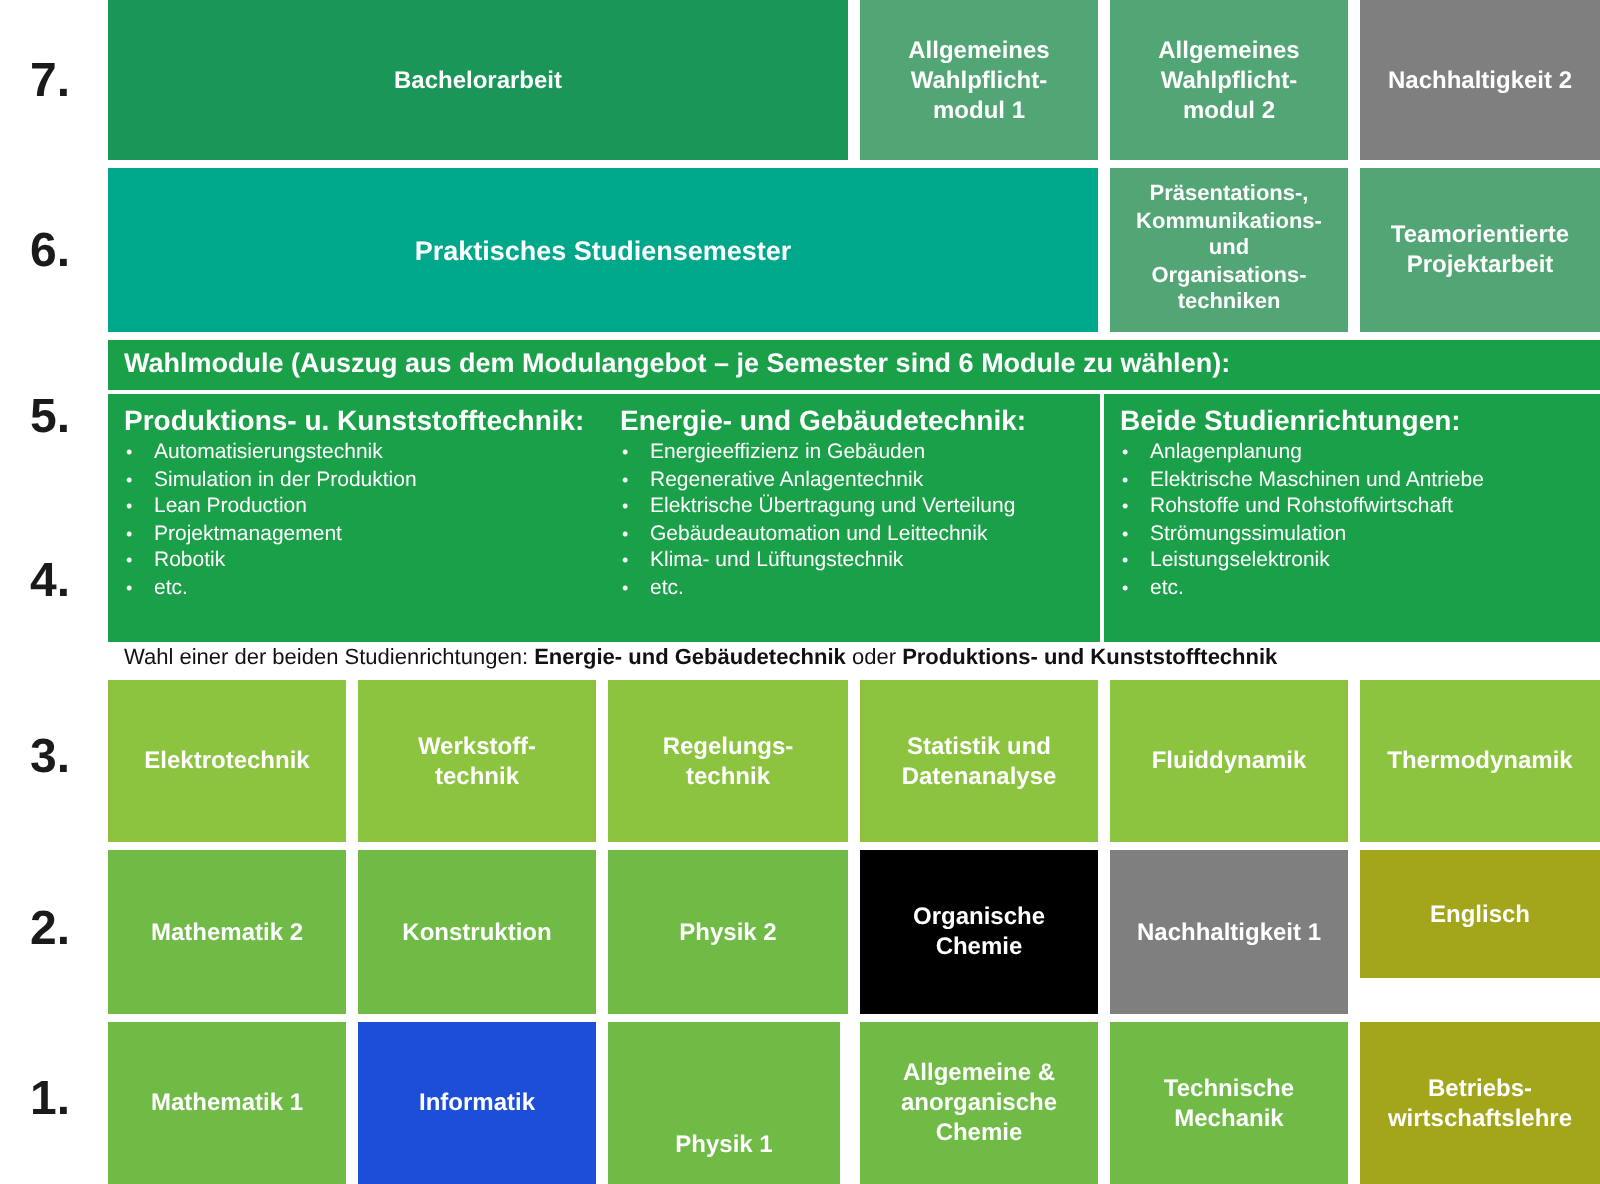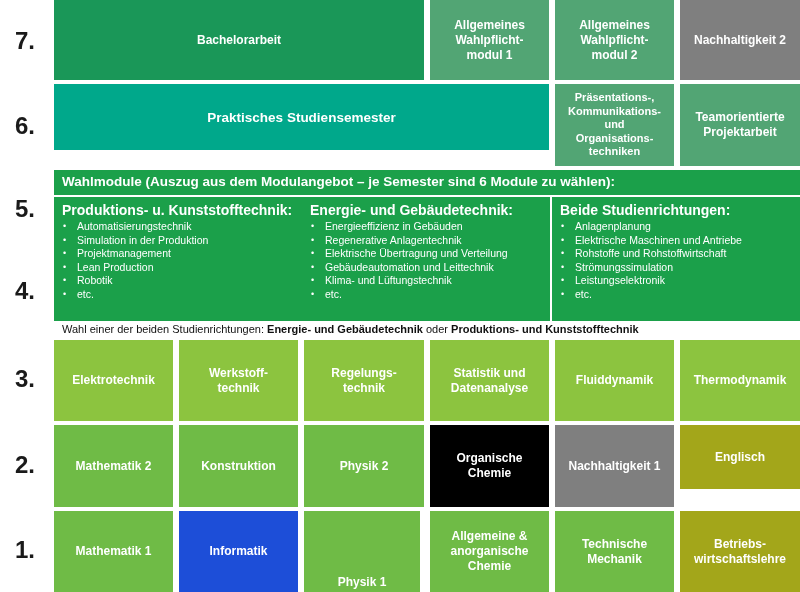--- a/index.html
+++ b/index.html
@@ -5,21 +5,21 @@
     * { margin: 0; padding: 0; box-sizing: border-box; }
     html, body { width: 800px; height: 592px; background: #ffffff; overflow: hidden; }
     body { position: relative; font-family: "Liberation Sans", sans-serif; }
     .sem-num {
       position: absolute; left: 0; width: 50px; text-align: center;
       font-family: "Liberation Sans", sans-serif; font-weight: bold; font-size: 24px; color: #1a1a1a;
     }
     .cell {
       position: absolute; display: flex; align-items: center; justify-content: center;
       text-align: center; color: #ffffff; font-weight: bold; font-size: 12px; line-height: 15px;
-      padding: 2px 4px;
+      padding: 12px 4px;
     }
     .cell span { white-space: pre-line; }
     .wahl-head {
       position: absolute; left: 54px; top: 170px; width: 746px; height: 25px;
       background: #1ba04a; color: #fff; font-weight: bold; font-size: 13.5px;
       padding: 4px 0 0 8px;
     }
     .wahl-col {
       position: absolute; top: 197px; height: 124px; background: #1ba04a; color: #fff;
       padding: 5px 8px;
@@ -54,21 +54,21 @@
   </div>
 <div class="cell" style="left:555px; top:0; width:119px; height:80px; background:#52a574;">
     <span>Allgemeines
 Wahlpflicht-
 modul 2</span>
   </div>
 <div class="cell" style="left:680px; top:0; width:120px; height:80px; background:#7f7f7f;">
     <span>Nachhaltigkeit 2</span>
   </div>
 
-<div class="cell" style="left:54px; top:84px; width:495px; height:66px; background:#00a88b; font-size:13.5px;">
+<div class="cell" style="left:54px; top:84px; width:495px; height:82px; background:#00a88b; font-size:13.5px;">
     <span>Praktisches Studiensemester</span>
   </div>
 <div class="cell" style="left:555px; top:84px; width:119px; height:82px; background:#52a574; font-size:11px; line-height:13.5px;">
     <span>Präsentations-,
 Kommunikations-
 und
 Organisations-
 techniken</span>
   </div>
 <div class="cell" style="left:680px; top:84px; width:120px; height:82px; background:#52a574;">
@@ -76,22 +76,22 @@
 Projektarbeit</span>
   </div>
 
 <div class="wahl-head">Wahlmodule (Auszug aus dem Modulangebot – je Semester sind 6 Module zu wählen):</div>
 
 <div class="wahl-col" style="left:54px; width:278px;">
   <h3>Produktions- u. Kunststofftechnik:</h3>
   <ul>
     <li>Automatisierungstechnik</li>
     <li>Simulation in der Produktion</li>
+    <li>Lean Production</li>
     <li>Projektmanagement</li>
-    <li>Lean Production</li>
     <li>Robotik</li>
     <li>etc.</li>
   </ul>
 </div>
 
 <div class="wahl-col" style="left:302px; width:248px;">
   <h3>Energie- und Gebäudetechnik:</h3>
   <ul>
     <li>Energieeffizienz in Gebäuden</li>
     <li>Regenerative Anlagentechnik</li>

